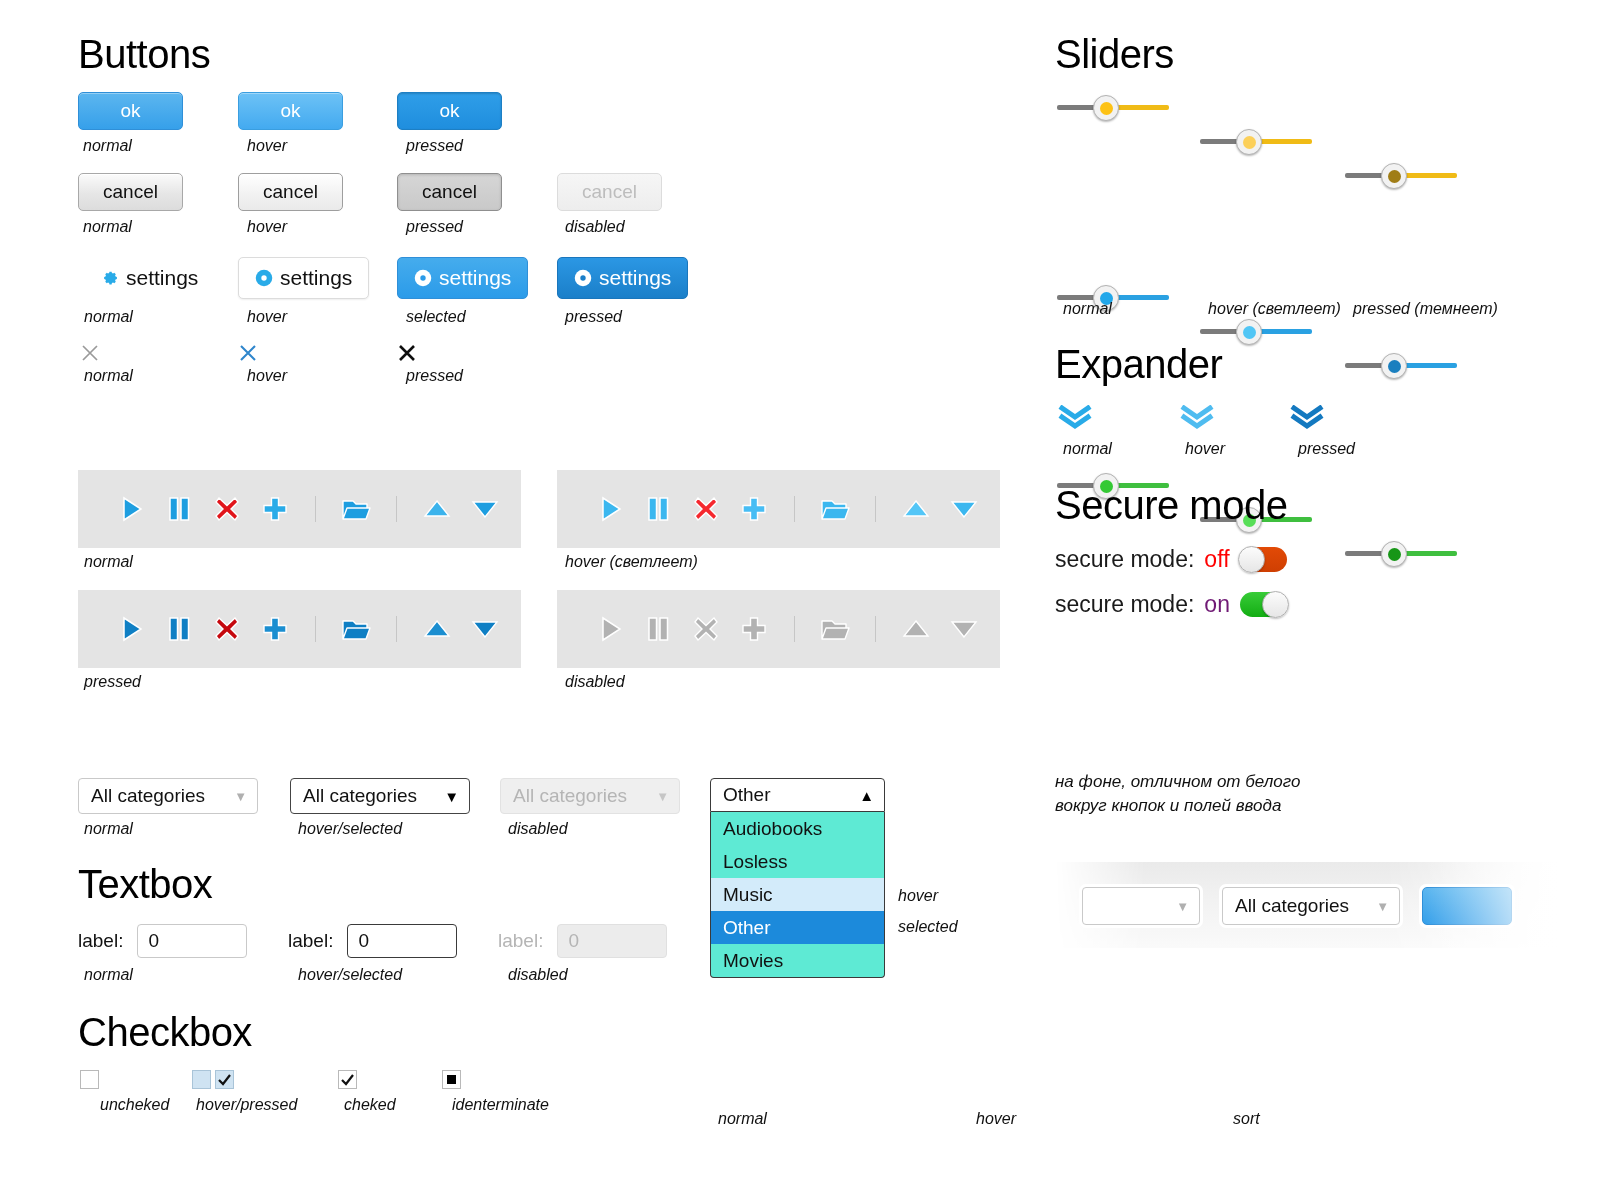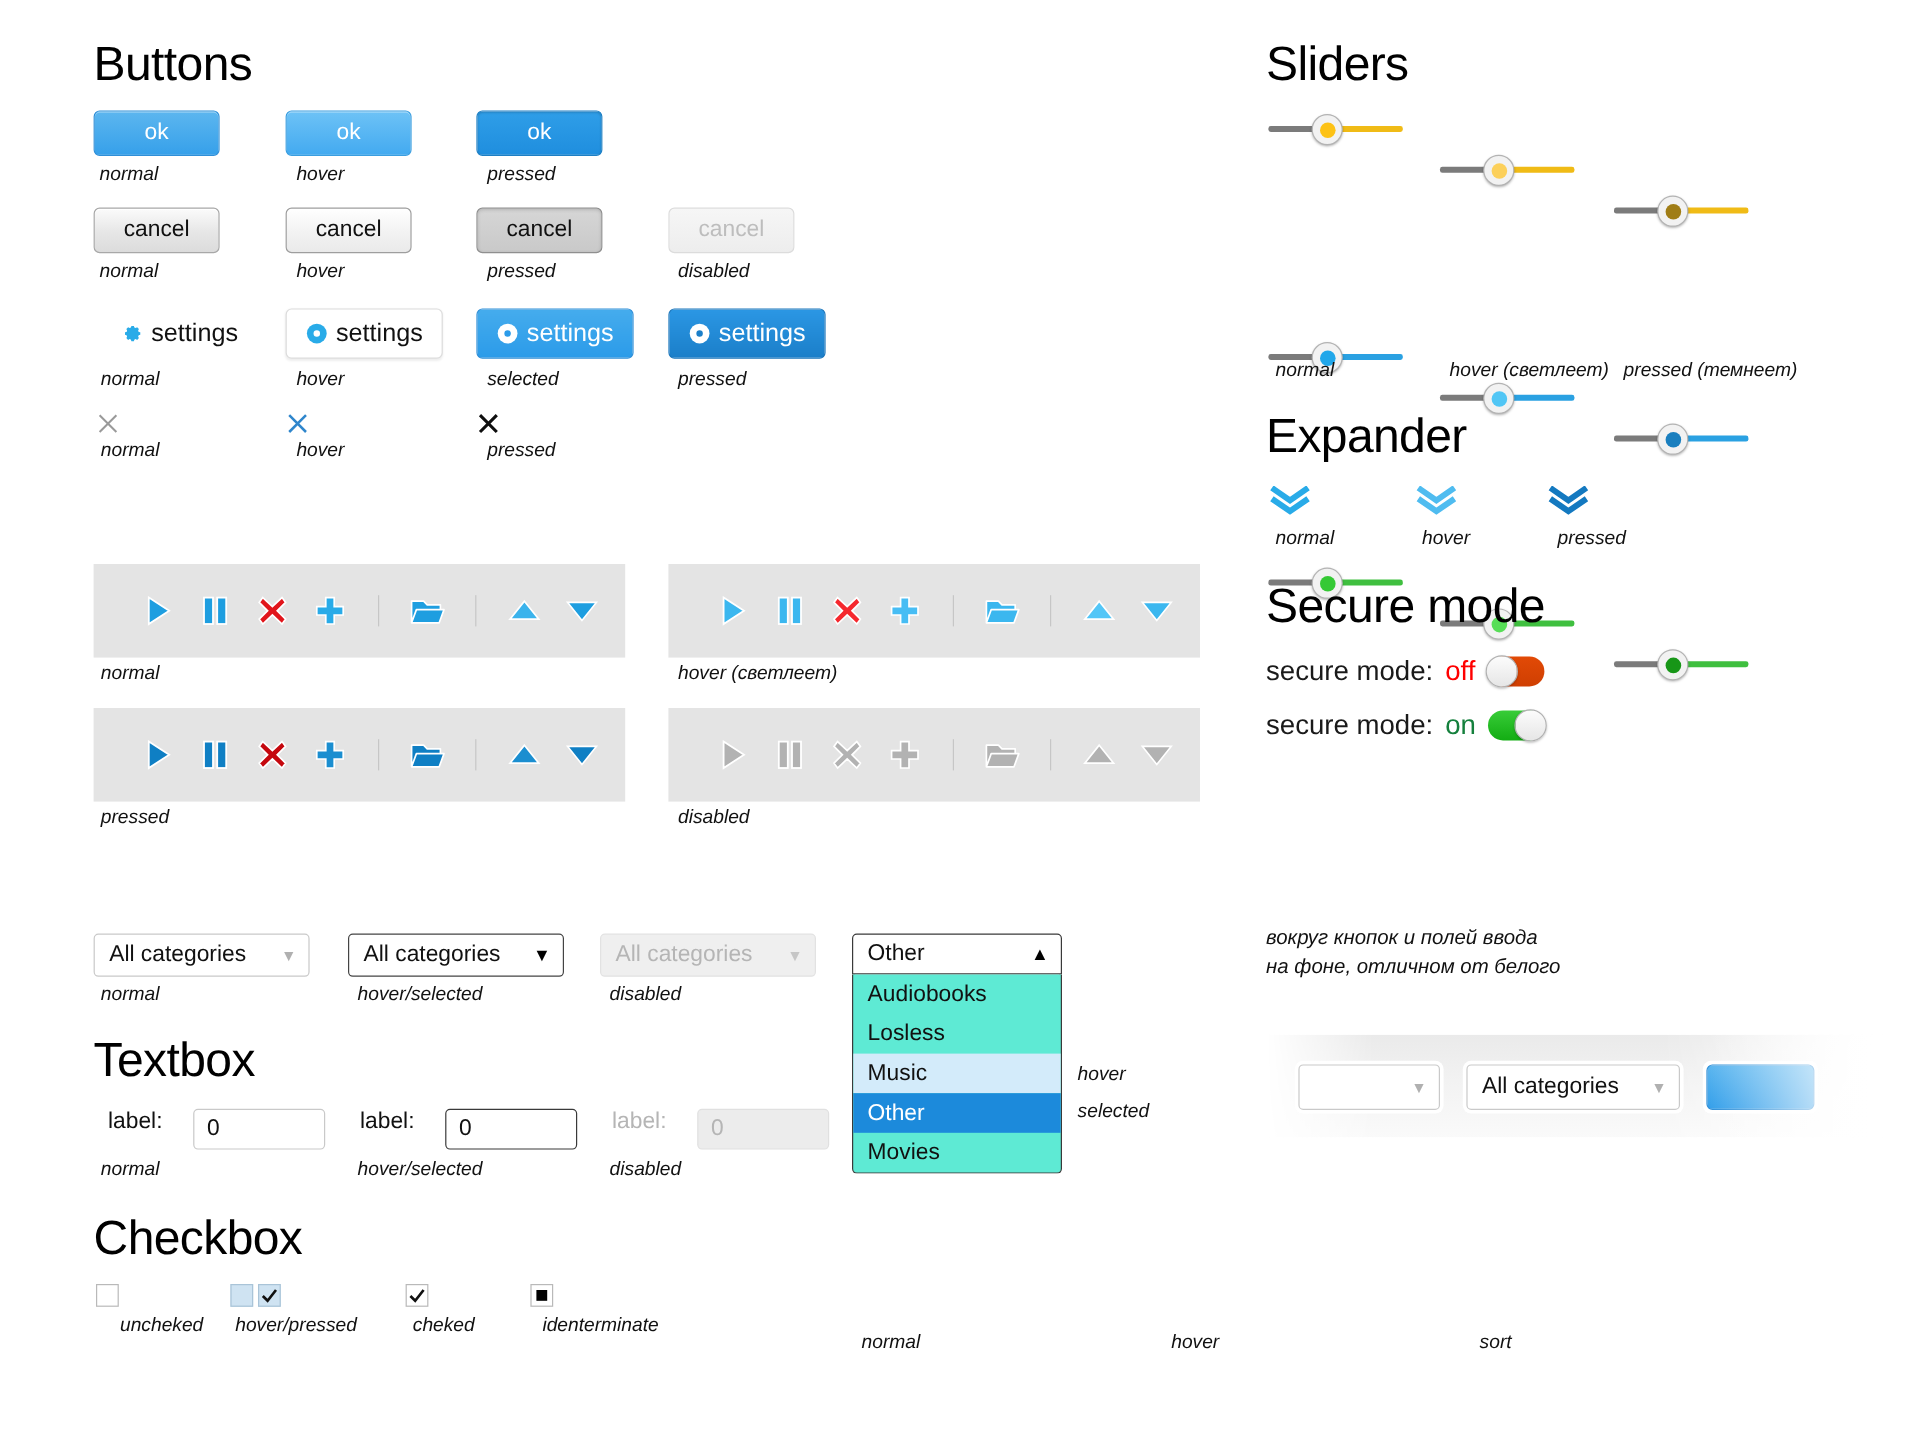--- a/index.html
+++ b/index.html
@@ -142,21 +142,21 @@
     overflow:hidden;
   }
   .combo-list .opt {
     height:33px; display:flex; align-items:center;
     padding:0 12px; font-size:19px; color:#111;
   }
   .combo-list .opt.hover { background:#d3ebfa; }
   .combo-list .opt.selected { background:#1c8adb; color:#fff; }
 
   
-  .tbx-row { display:flex; align-items:flex-start; gap:26px;margin-left:12px; }
+  .tbx-row { display:flex; align-items:center; gap:14px; }
   .tbx-label { font-size:19px; color:#111; }
   .tbx-label.disabled { color:#b5b5b5; }
   .tbx {
     width:110px; height:34px; border-radius:4px;
     border:1px solid #c9c9c9; background:#fff;
     display:flex; align-items:center; padding:0 10px;
     font-size:19px; color:#111;
   }
   .tbx.hover { border:1.5px solid #3a3a3a; }
   .tbx.disabled { background:#ececec; border-color:#e0e0e0; color:#b5b5b5; }
@@ -623,29 +623,29 @@
   <div class="secure-row abs" style="left:1055px; top:546px;">
     <span>secure mode:</span>
     <span style="color:#ff0000;">off</span>
     <span class="toggle off">
         <span class="tknob"></span>
       </span>
   </div>
 
   <div class="secure-row abs" style="left:1055px; top:591px;">
     <span>secure mode:</span>
-    <span style="color:#15803d;">on</span>
+    <span style="color:#701a75;">on</span>
     <span class="toggle on">
         <span class="tknob"></span>
       </span>
   </div>
 
   <div class="note-ru abs" style="left:1055px; top:770px; width:340px;">
+    <div>на фоне, отличном от белого</div>
     <div>вокруг кнопок и полей ввода</div>
-    <div>на фоне, отличном от белого</div>
   </div>
 
   <div class="frame-demo">
     <div class="bg"></div>
     <div class="row">
       <span class="wf">
         <span class="demo-combo" style="width:118px;">
           <span></span>
           <span class="caret">▼</span>
         </span>

